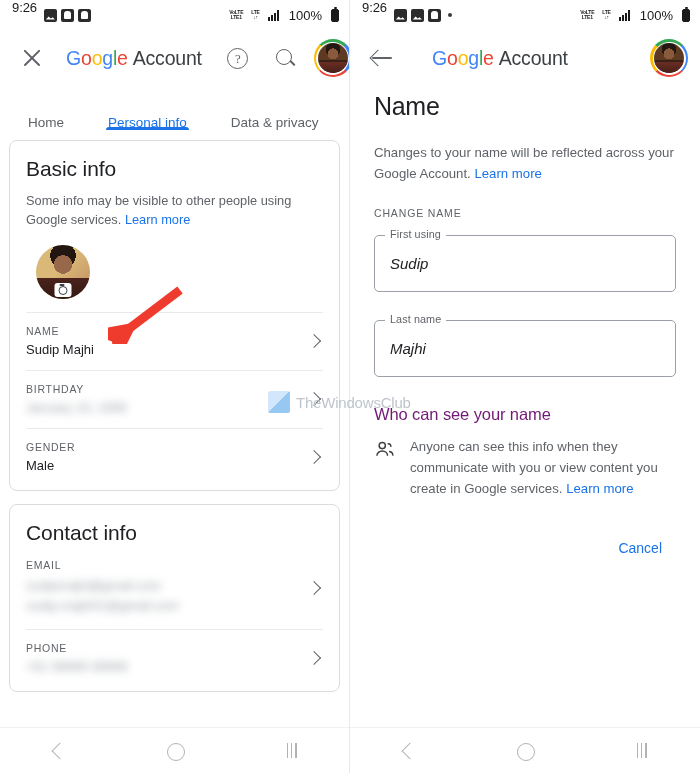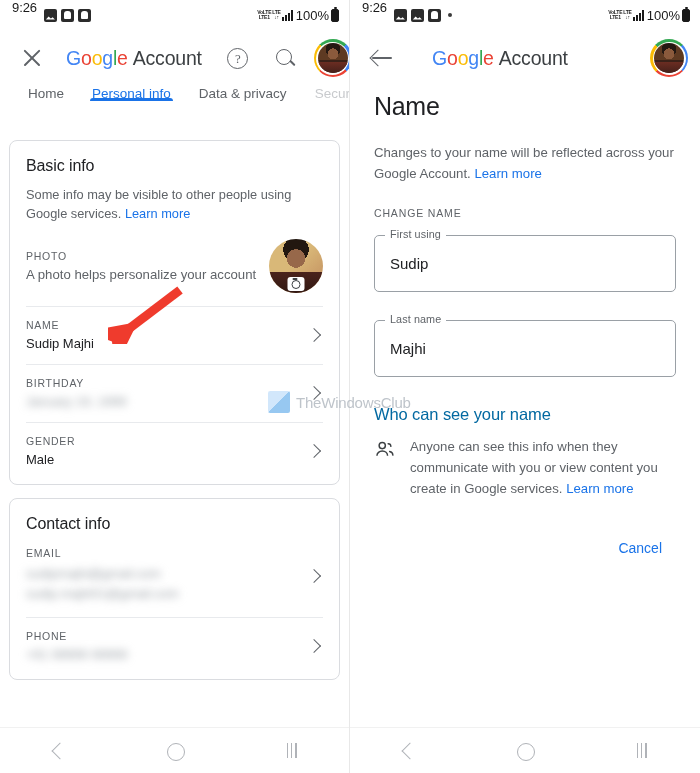--- a/index.html
+++ b/index.html
@@ -14,21 +14,21 @@
   .panel.left { border-right: 1px solid #e8e8e8; }
 
   
   .statusbar {
     height: 30px; display: flex; 
     padding: 0 10px 0 12px; font-size: 13px; color: #1a1a1a;
   }
   .sb-time { font-size: 13px; letter-spacing: -0.1px; }
   .sb-left-icons { display: flex; align-items: center; gap: 4px; margin-left: 7px; }
   .sb-spacer { flex: 1; }
-  .sb-right { display: flex; align-items: center; gap: 1px; }
+  .sb-right { display: flex; align-items: center; gap: 8px; }
   .sbico { width: 13px; height: 13px; display: inline-block; position: relative; }
   .sbico.sq { background: #2b2b2b; border-radius: 2px; }
   .sbico.sq::after {
     content: ""; position: absolute; left: 3px; top: 2.5px;
     width: 7px; height: 8px; background: #fff; border-radius: 3px 3px 1px 1px;
   }
   .sbico.gal { background: #2b2b2b; border-radius: 2px; }
   .sbico.gal::after {
     content: ""; position: absolute; left: 2px; top: 7px;
     width: 9px; height: 4px; background: #fff;
@@ -115,39 +115,39 @@
       radial-gradient(circle at 50% 22%, #241812 0 26%, transparent 26%),
       linear-gradient(#5e3a22 0 58%, #3a2118 58% 100%),
       #c9a063;
   }
   .avatar-photo::after {
     content: ""; position: absolute; left: 0; right: 0; bottom: 0; height: 38%;
     background: linear-gradient(#6b2d22, #45201a);
   }
 
   
-  .tabs { display: flex; height: 44px; align-items: flex-start; padding-left: 14px; overflow: hidden; }
+  .tabs { display: flex; height: 44px; align-items: flex-end; padding-left: 14px; overflow: hidden; gap: 16px; }
   .tab {
     display: flex; align-items: center; padding: 0 14px; font-size: 13.5px;
     color: #5f6368; position: relative; white-space: nowrap;
   }
   .tab.active { color: #1a73e8; font-weight: normal; }
   .tab.active::after {
     content: ""; position: absolute; left: 12px; right: 12px; bottom: 0;
     height: 3px; background: #1a73e8; border-radius: 3px 3px 0 0;
   }
   .tab.faded { color: #c8cacd; }
   .content-left { height: 628px; overflow: hidden; padding: 10px 9px 0 9px; background: #fff; }
 
   
   .card {
     border: 1px solid #dadce0; border-radius: 8px; background: #fff;
     padding: 16px 16px 4px 16px; margin-bottom: 13px;
   }
-  .card-title { font-size: 16px; color: #202124; margin-bottom: 11px; letter-spacing: -0.1px; }
+  .card-title { font-size: 21px; color: #202124; margin-bottom: 11px; letter-spacing: -0.1px; }
   .card-sub { font-size: 12.8px; color: #5f6368; line-height: 1.45; margin-bottom: 16px; }
   .lnk { color: #1a73e8; }
   .row {
     display: flex; align-items: center; padding: 12px 0 13px 0;
     border-top: 1px solid #e8eaed; min-height: 56px;
   }
   .row.first { border-top: none; padding-top: 0; }
   .row-main { flex: 1; min-width: 0; }
   .row-label {
     font-size: 10.5px; letter-spacing: 0.75px; color: #5f6368;
@@ -198,28 +198,28 @@
   .content-right { padding: 0 24px; }
   .page-title { font-size: 25px; color: #202124; margin: 6px 0 22px 0; letter-spacing: -0.3px; }
   .page-desc { font-size: 13.2px; color: #5f6368; line-height: 1.58; margin-bottom: 22px; }
   .section-label {
     font-size: 10.5px; letter-spacing: 0.85px; color: #5f6368;
     text-transform: uppercase; margin-bottom: 16px;
   }
   .field { position: relative; margin-bottom: 28px; }
   .field-box {
     border: 1px solid #9aa0a6; border-radius: 5px; height: 57px;
-    display: flex; align-items: center; padding: 0 15px;
+    display: flex; align-items: center; padding: 0 15px; font-style: italic;
   }
   .field-legend {
     position: absolute; top: -7px; left: 11px; background: #fff;
     padding: 0 5px; font-size: 10.8px; color: #5f6368; letter-spacing: 0.1px;
   }
   .field-val { font-size: 15px; color: #202124; }
-  .who-title { font-size: 16.5px; color: #0369a1; margin: 4px 0 12px 0; letter-spacing: -0.1px; }
+  .who-title { font-size: 16.5px; color: #701a75; margin: 4px 0 12px 0; letter-spacing: -0.1px; }
   .who-row { display: flex; gap: 14px; align-items: flex-start; }
   .people-ic { width: 22px; height: 22px; flex: 0 0 auto; margin-top: 3px; }
   .who-text { font-size: 13.2px; color: #5f6368; line-height: 1.62; }
   .btnrow { display: flex; justify-content: flex-end; align-items: flex-start; gap: 12px; margin-top: 30px; }
   .btn-text {
     color: #1a73e8; font-size: 14px; padding: 10px 14px; border-radius: 4px; background: none;
   }
   .btn-filled {
     background: #1a73e8; color: #fff; font-size: 14px; font-weight: bold;
     padding: 11px 26px; border-radius: 5px; letter-spacing: 0.2px;
@@ -319,24 +319,20 @@
     <div class="content-left">
 
       <div class="card">
         <div class="card-title">Basic info</div>
         <div class="card-sub">
           <span>Some info may be visible to other people using Google services.</span>
           <span class="lnk">Learn more</span>
         </div>
 
         <div class="row first">
-          <div class="row-main">
-            <div class="row-label">PHOTO</div>
-            <div class="row-value muted">A photo helps personalize your account</div>
-          </div>
           <div class="photo-thumb">
             <span class="img"></span>
             <span class="cam-badge"></span>
           </div>
         </div>
 
         <div class="row">
           <div class="row-main">
             <div class="row-label">NAME</div>
             <div class="row-value">Sudip Majhi</div>

